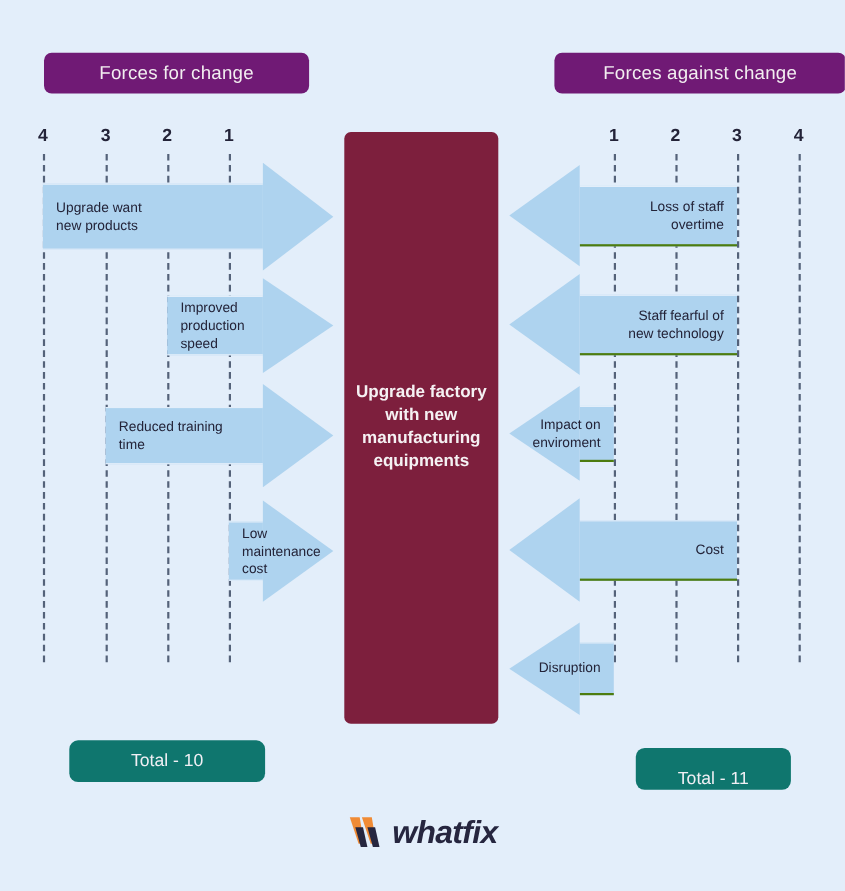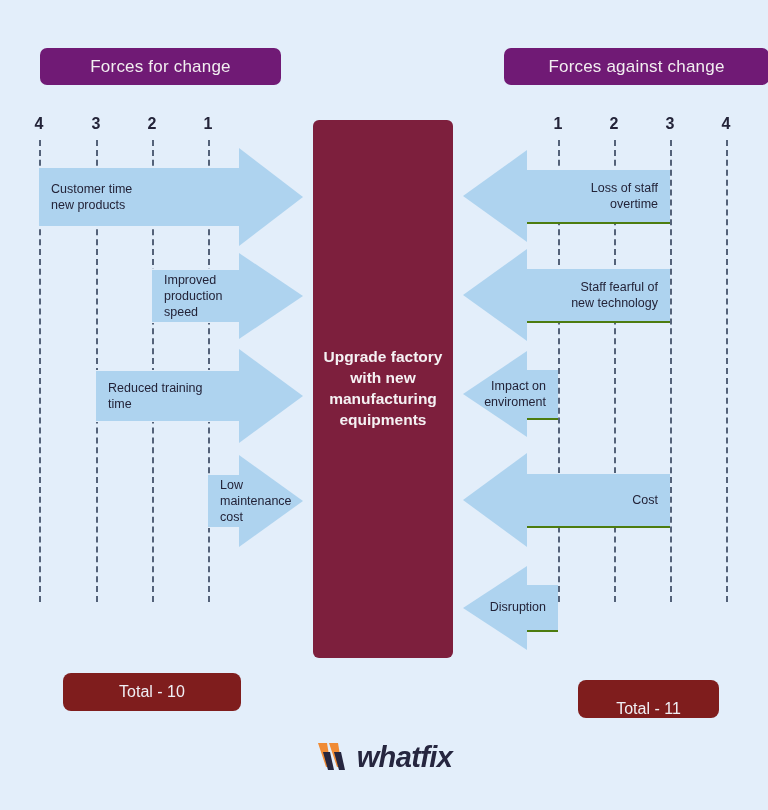--- a/index.html
+++ b/index.html
@@ -124,21 +124,21 @@
     top: 50%;
     width: 0;
     height: 0;
     border-style: solid;
     border-color: transparent #aed3ef transparent transparent;
   }
 
   
   .total {
     position: absolute;
-    background: #7f1d1d;
+    background: #0f766e;
     color: #f0eff4;
     border-radius: 8px;
     font-size: 16px;
     height: 38px;
     display: flex;
     align-items: center;
     justify-content: center;
   }
   #total-left  { left: 63px;  top: 673px; width: 178px; }
   #total-right { left: 578px; top: 680px; width: 141px; align-items: flex-end; }
@@ -189,21 +189,21 @@
   <div class="scale-num" style="left:614px">2</div>
   <div class="scale-num" style="left:670px">3</div>
   <div class="scale-num" style="left:726px">4</div>
   <div class="dashline" style="left:558px"></div>
   <div class="dashline" style="left:614px"></div>
   <div class="dashline" style="left:670px"></div>
   <div class="dashline" style="left:726px"></div>
 
   <div class="arrow right" style="left:39px; top:167px; width:200px; height:58px;">
     <span class="head" style="border-width:49px 0 49px 64px; margin-top:-49px;"></span>
-    <span class="lbl">Customer time
+    <span class="lbl">Upgrade want
 new products</span>
   </div>
 
   <div class="arrow right" style="left:152px; top:269px; width:87px; height:52px;">
     <span class="head" style="border-width:43px 0 43px 64px; margin-top:-43px;"></span>
     <span class="lbl">Improved
 production
 speed</span>
   </div>
 

